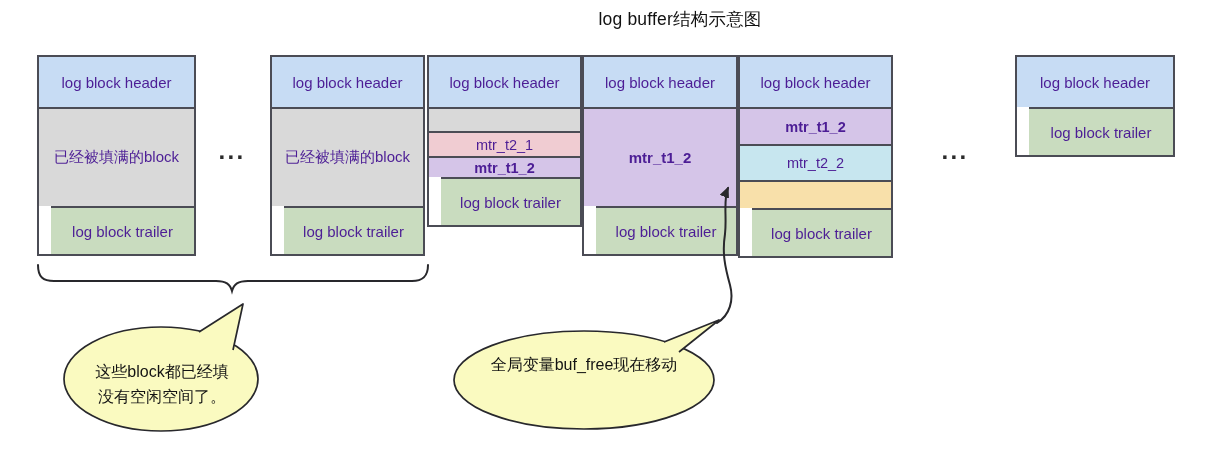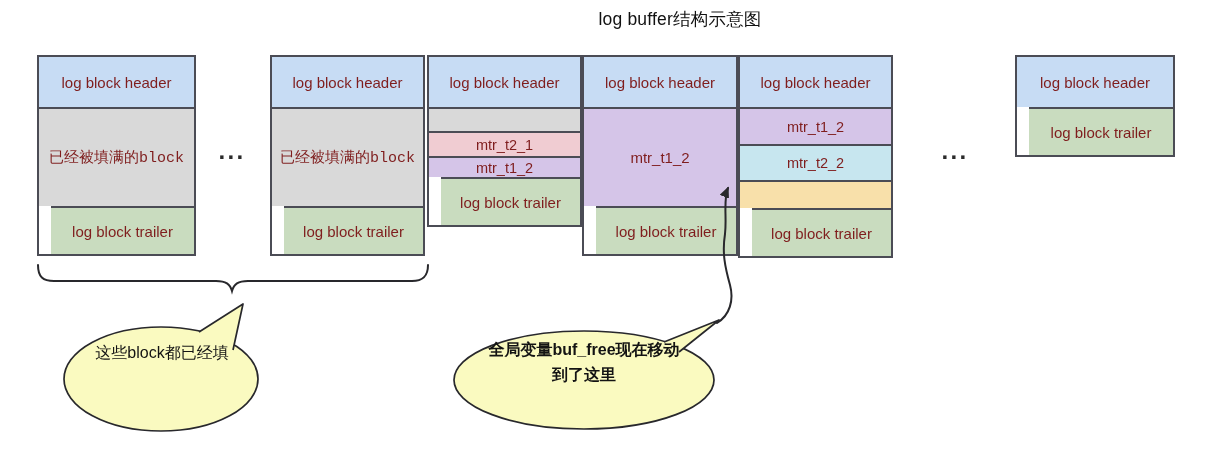--- a/index.html
+++ b/index.html
@@ -5,46 +5,46 @@
   html, body { margin:0; padding:0; background:#ffffff; }
   body { font-family:"Liberation Sans","DejaVu Sans",sans-serif; }
   .canvas { position:relative; width:1207px; height:449px; background:#ffffff; overflow:hidden; }
 
   .title { position:absolute; left:480px; top:7px; width:400px; text-align:center;
            font-size:17.5px; color:#111111; letter-spacing:0.2px; }
 
   .block { position:absolute; top:55px; border:2px solid #4b4c55; box-sizing:border-box;
            background:#ffffff; z-index:1; }
   .row { box-sizing:border-box; display:flex; align-items:center; justify-content:center;
-         font-size:15px; color:#7f1d1d; border-top:2px solid #4b4c55; overflow:hidden;
+         font-size:15px; color:#4c1d95; border-top:2px solid #4b4c55; overflow:hidden;
          white-space:nowrap; }
   .row:first-child { border-top:none; }
   .row.mtr { font-size:14.5px; }
   .header-row  { background:#c7dcf4; }
-  .filled-row  { background:#d9d9d9;font-family:Liberation Mono, monospace; }
+  .filled-row  { background:#d9d9d9; }
   .trailer-row { background:#c9dcbf;margin-left:12px; }
   .orange-row  { background:#f8e0aa; }
   .pink-row    { background:#f0ccd2; }
-  .purple-row  { background:#d5c5e8; }
+  .purple-row  { background:#d5c5e8;font-weight:bold; }
   .cyan-row    { background:#c7e6ef; }
 
   .dots { position:absolute; top:143px; width:44px; text-align:center; font-weight:bold;
           font-size:24px; color:#2b2b2b; letter-spacing:1px; z-index:1; }
   #dots-left  { left:210px; }
   #dots-right { left:933px; }
 
   .overlay { position:absolute; left:0; top:0; z-index:5; pointer-events:none; }
   .line { fill:none; stroke:#28282c; stroke-width:2; stroke-linecap:round; }
   .bubble { fill:#fafac0; stroke:#28282c; stroke-width:1.7; }
   .bubble-tail { fill:#fafac0; stroke:#28282c; stroke-width:1.7; stroke-linejoin:round; }
 
   .callout-text { position:absolute; text-align:center; font-size:16px; line-height:25px;
                   color:#131313; z-index:7; }
-  #callout-left  { left:61px;  top:340px; width:202px; }
-  #callout-right { left:452px; top:337px; width:264px;font-weight:bold; }
+  #callout-left  { left:61px;  top:359px; width:202px; }
+  #callout-right { left:452px; top:352px; width:264px; }
 </style>
 </head>
 <body>
 
 <div class="canvas">
 
   <div class="title">log buffer结构示意图</div>
 
   <div class="block" style="left:37px; width:159px;">
     <div class="row header-row" style="height:50px">log block header</div>
@@ -107,20 +107,20 @@
     </g>
 
     <g>
       <ellipse class="bubble" cx="584" cy="380" rx="130" ry="49"></ellipse>
       <path class="bubble-tail" d="M664,342 L719,320 L679,352"></path>
     </g>
   </svg>
 
   <div class="callout-text" id="callout-left">
     <div>这些block都已经填</div>
+    <div>没有空闲空间了。</div>
   </div>
 
   <div class="callout-text" id="callout-right">
     <div>全局变量buf_free现在移动</div>
-    <div>到了这里</div>
   </div>
 
 </div>
 
 </body></html>

